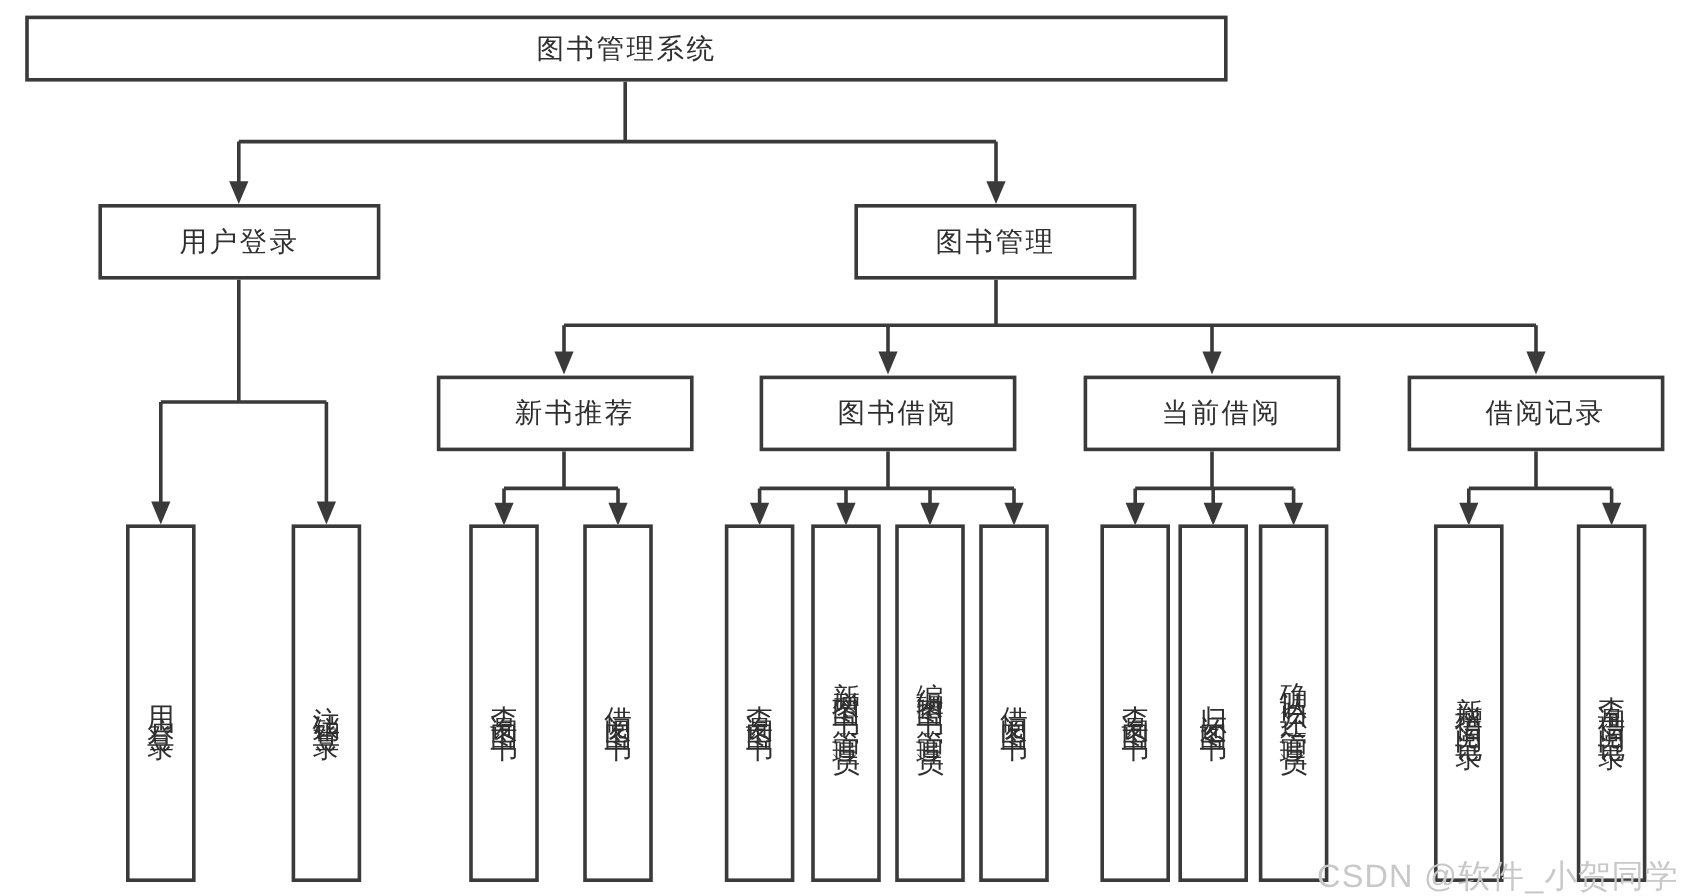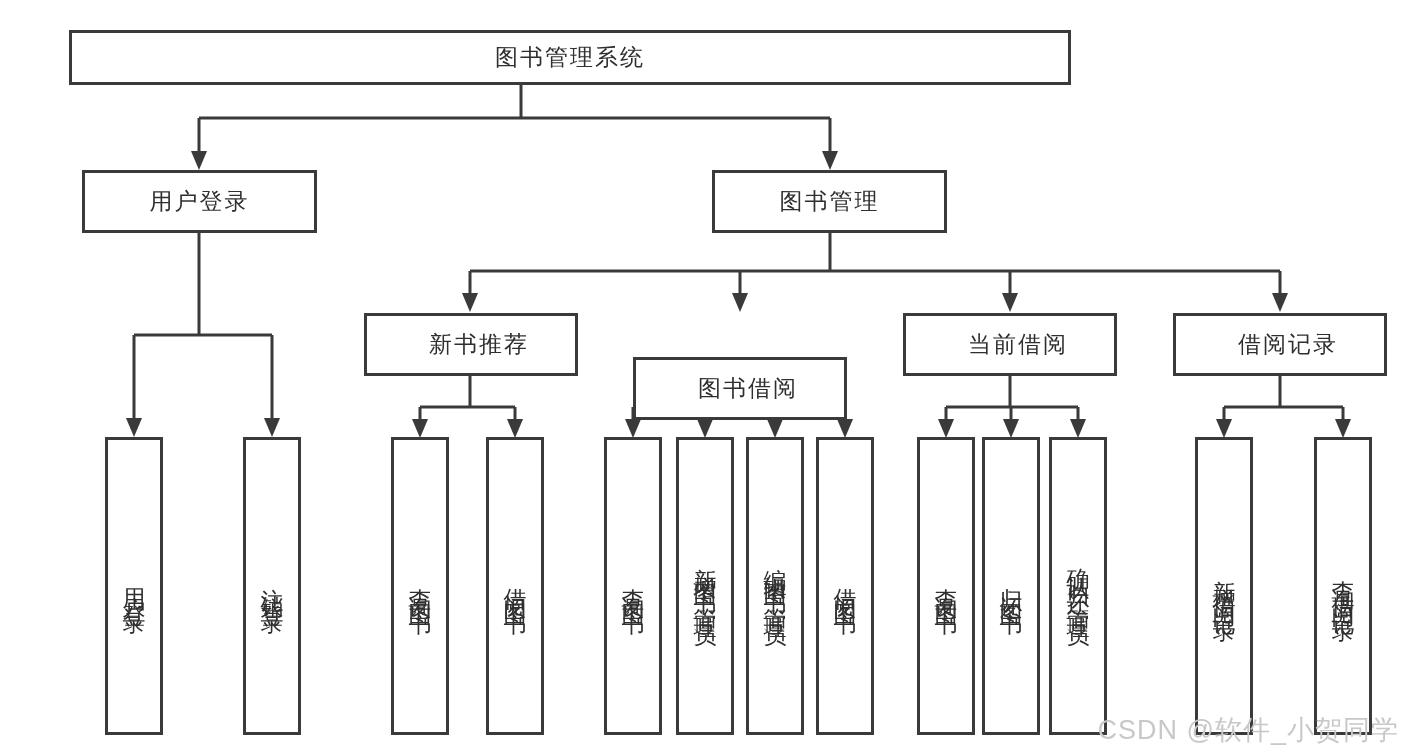--- a/index.html
+++ b/index.html
@@ -43,26 +43,26 @@
     color: var(--text);
     display: flex;
     align-items: center;
     justify-content: center;
   }
   .box.h-label {
     font-size: 23px;
     letter-spacing: 2px;
     white-space: nowrap;
   }
-  .box.root  { left: 21px;  top: 30px;  width: 1002px; height: 55px; margin-left: 48px; }
+  .box.root  { left: 21px;  top: 13px;  width: 1002px; height: 55px; }
   .box.lvl2a { left: 82px;  top: 170px; width: 235px;  height: 63px; }
   .box.lvl2b { left: 712px; top: 170px; width: 235px;  height: 63px; }
   .box.lvl3  { top: 313px; height: 63px; width: 214px; padding-left: 16px; }
   .box.lvl3.p0 { left: 364px; }
-  .box.lvl3.p1 { left: 633px; margin-top: 44px; }
+  .box.lvl3.p1 { left: 633px; }
   .box.lvl3.p2 { left: 903px; font-family: Liberation Mono, monospace; }
   .box.lvl3.p3 { left: 1173px; }
   .box.leaf {
     top: 437px;
     height: 298px;
     width: 58px;
   }
   .box.leaf .vtext {
     writing-mode: vertical-rl;
     text-orientation: mixed;

